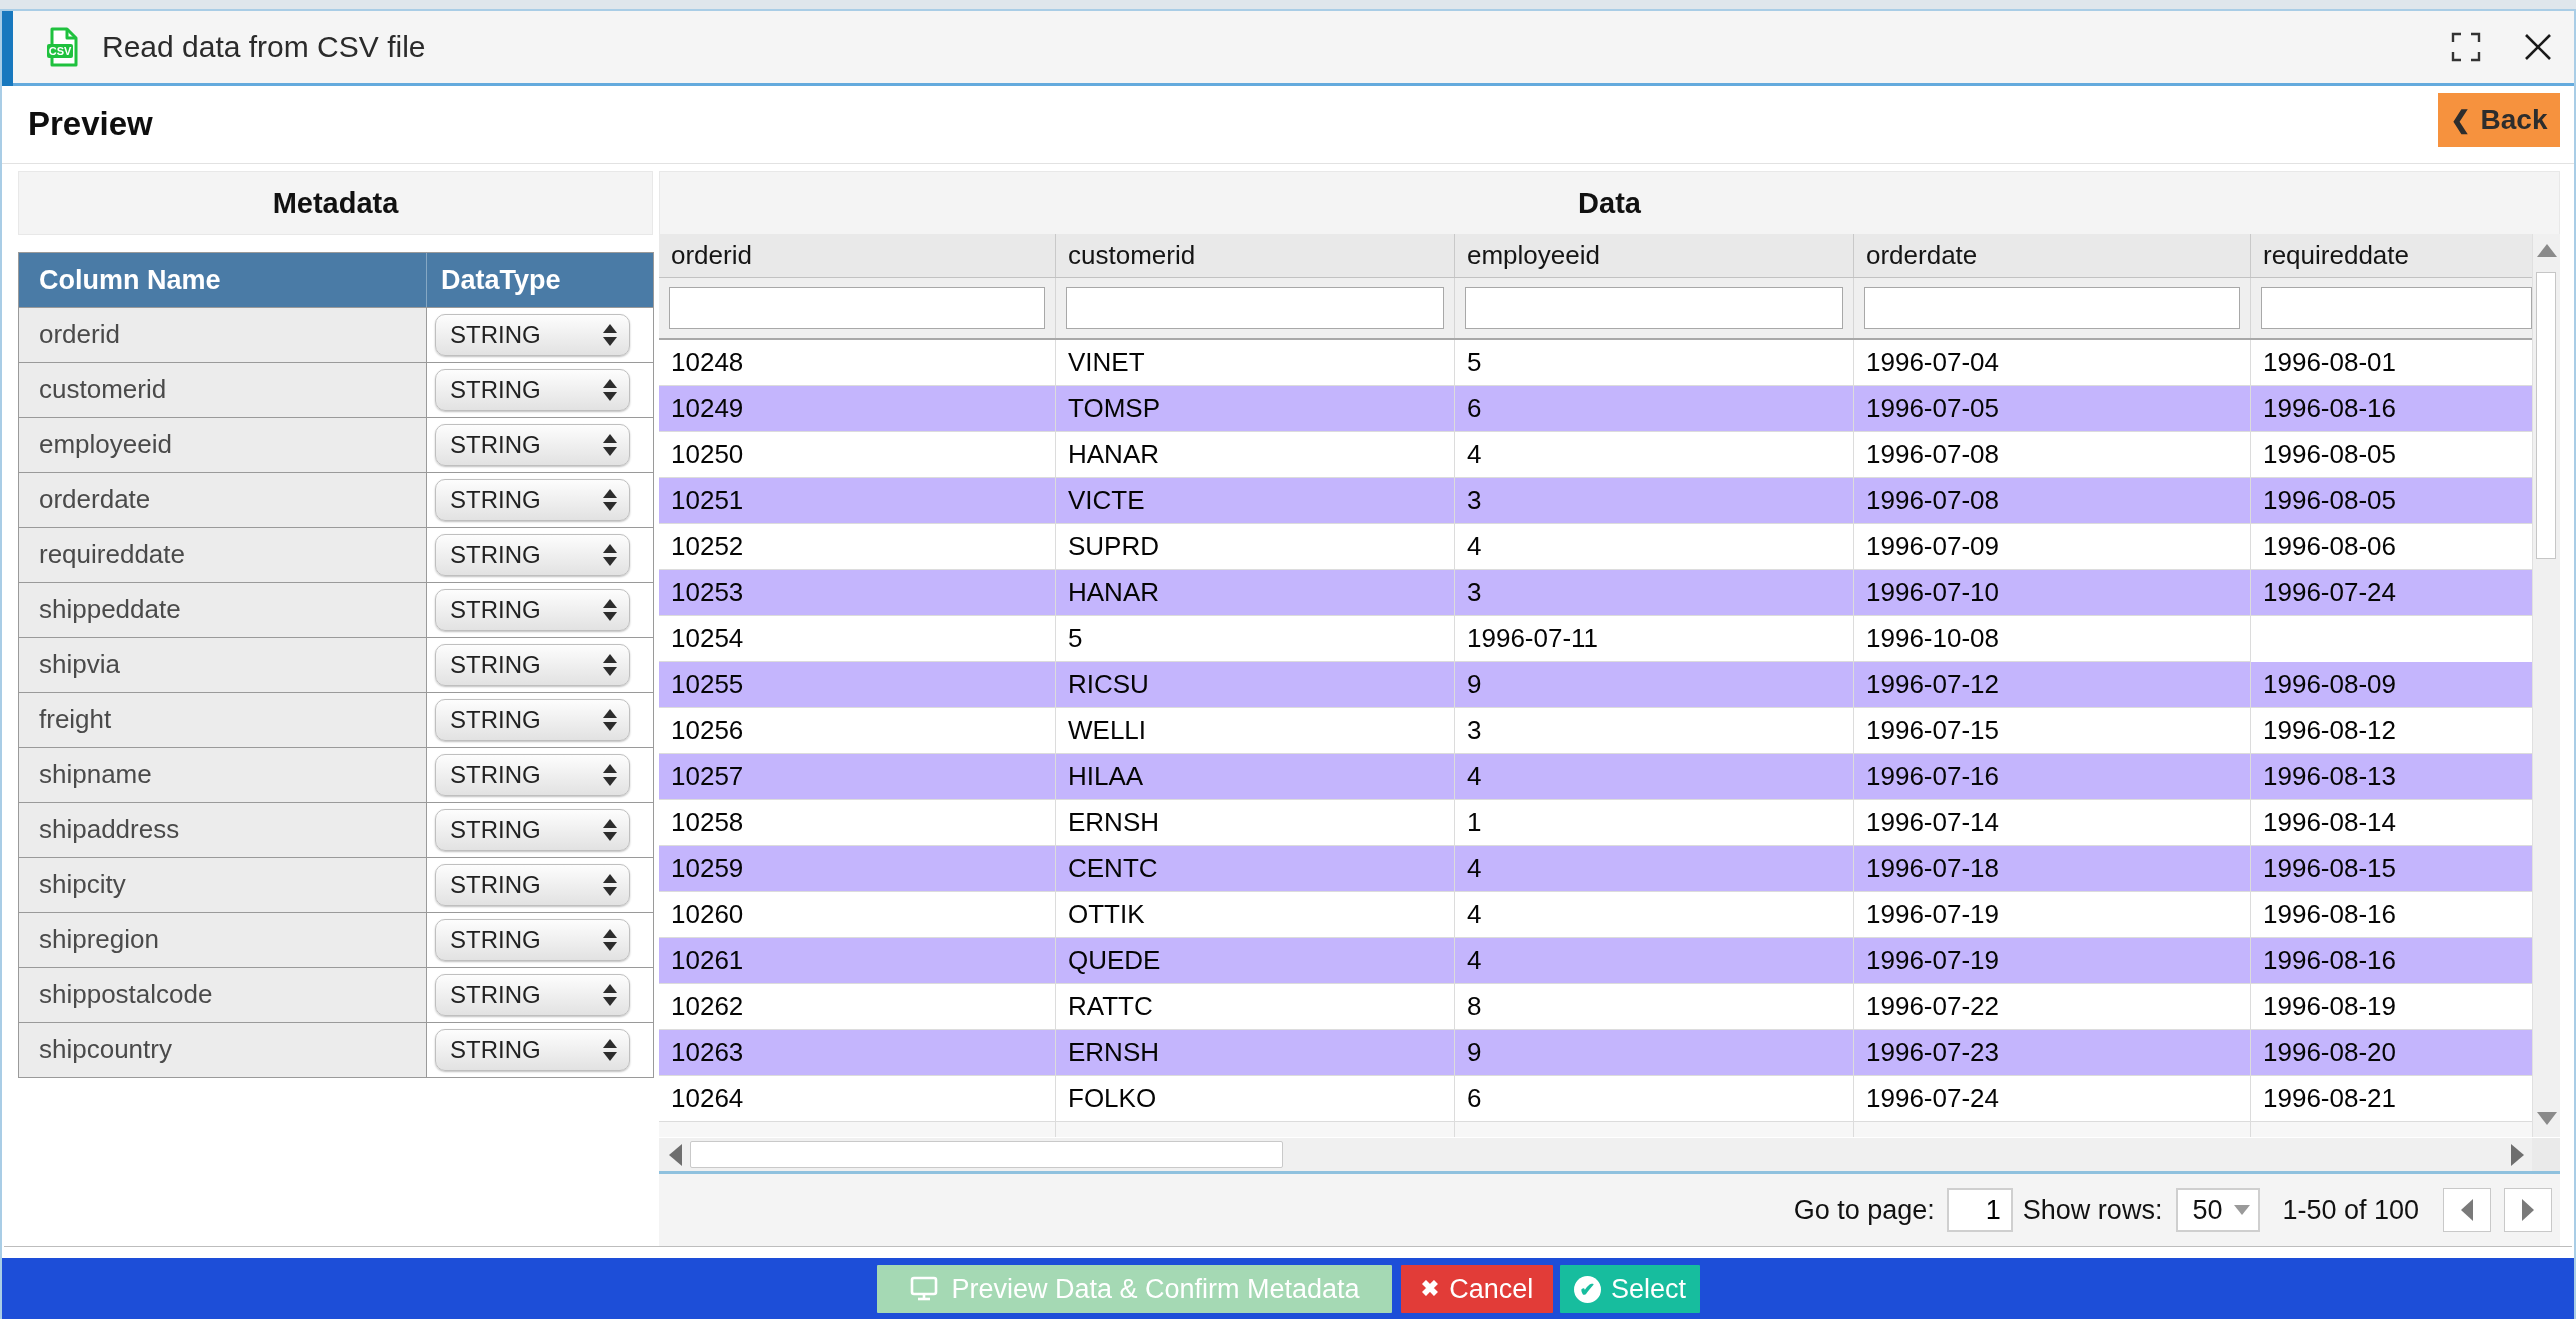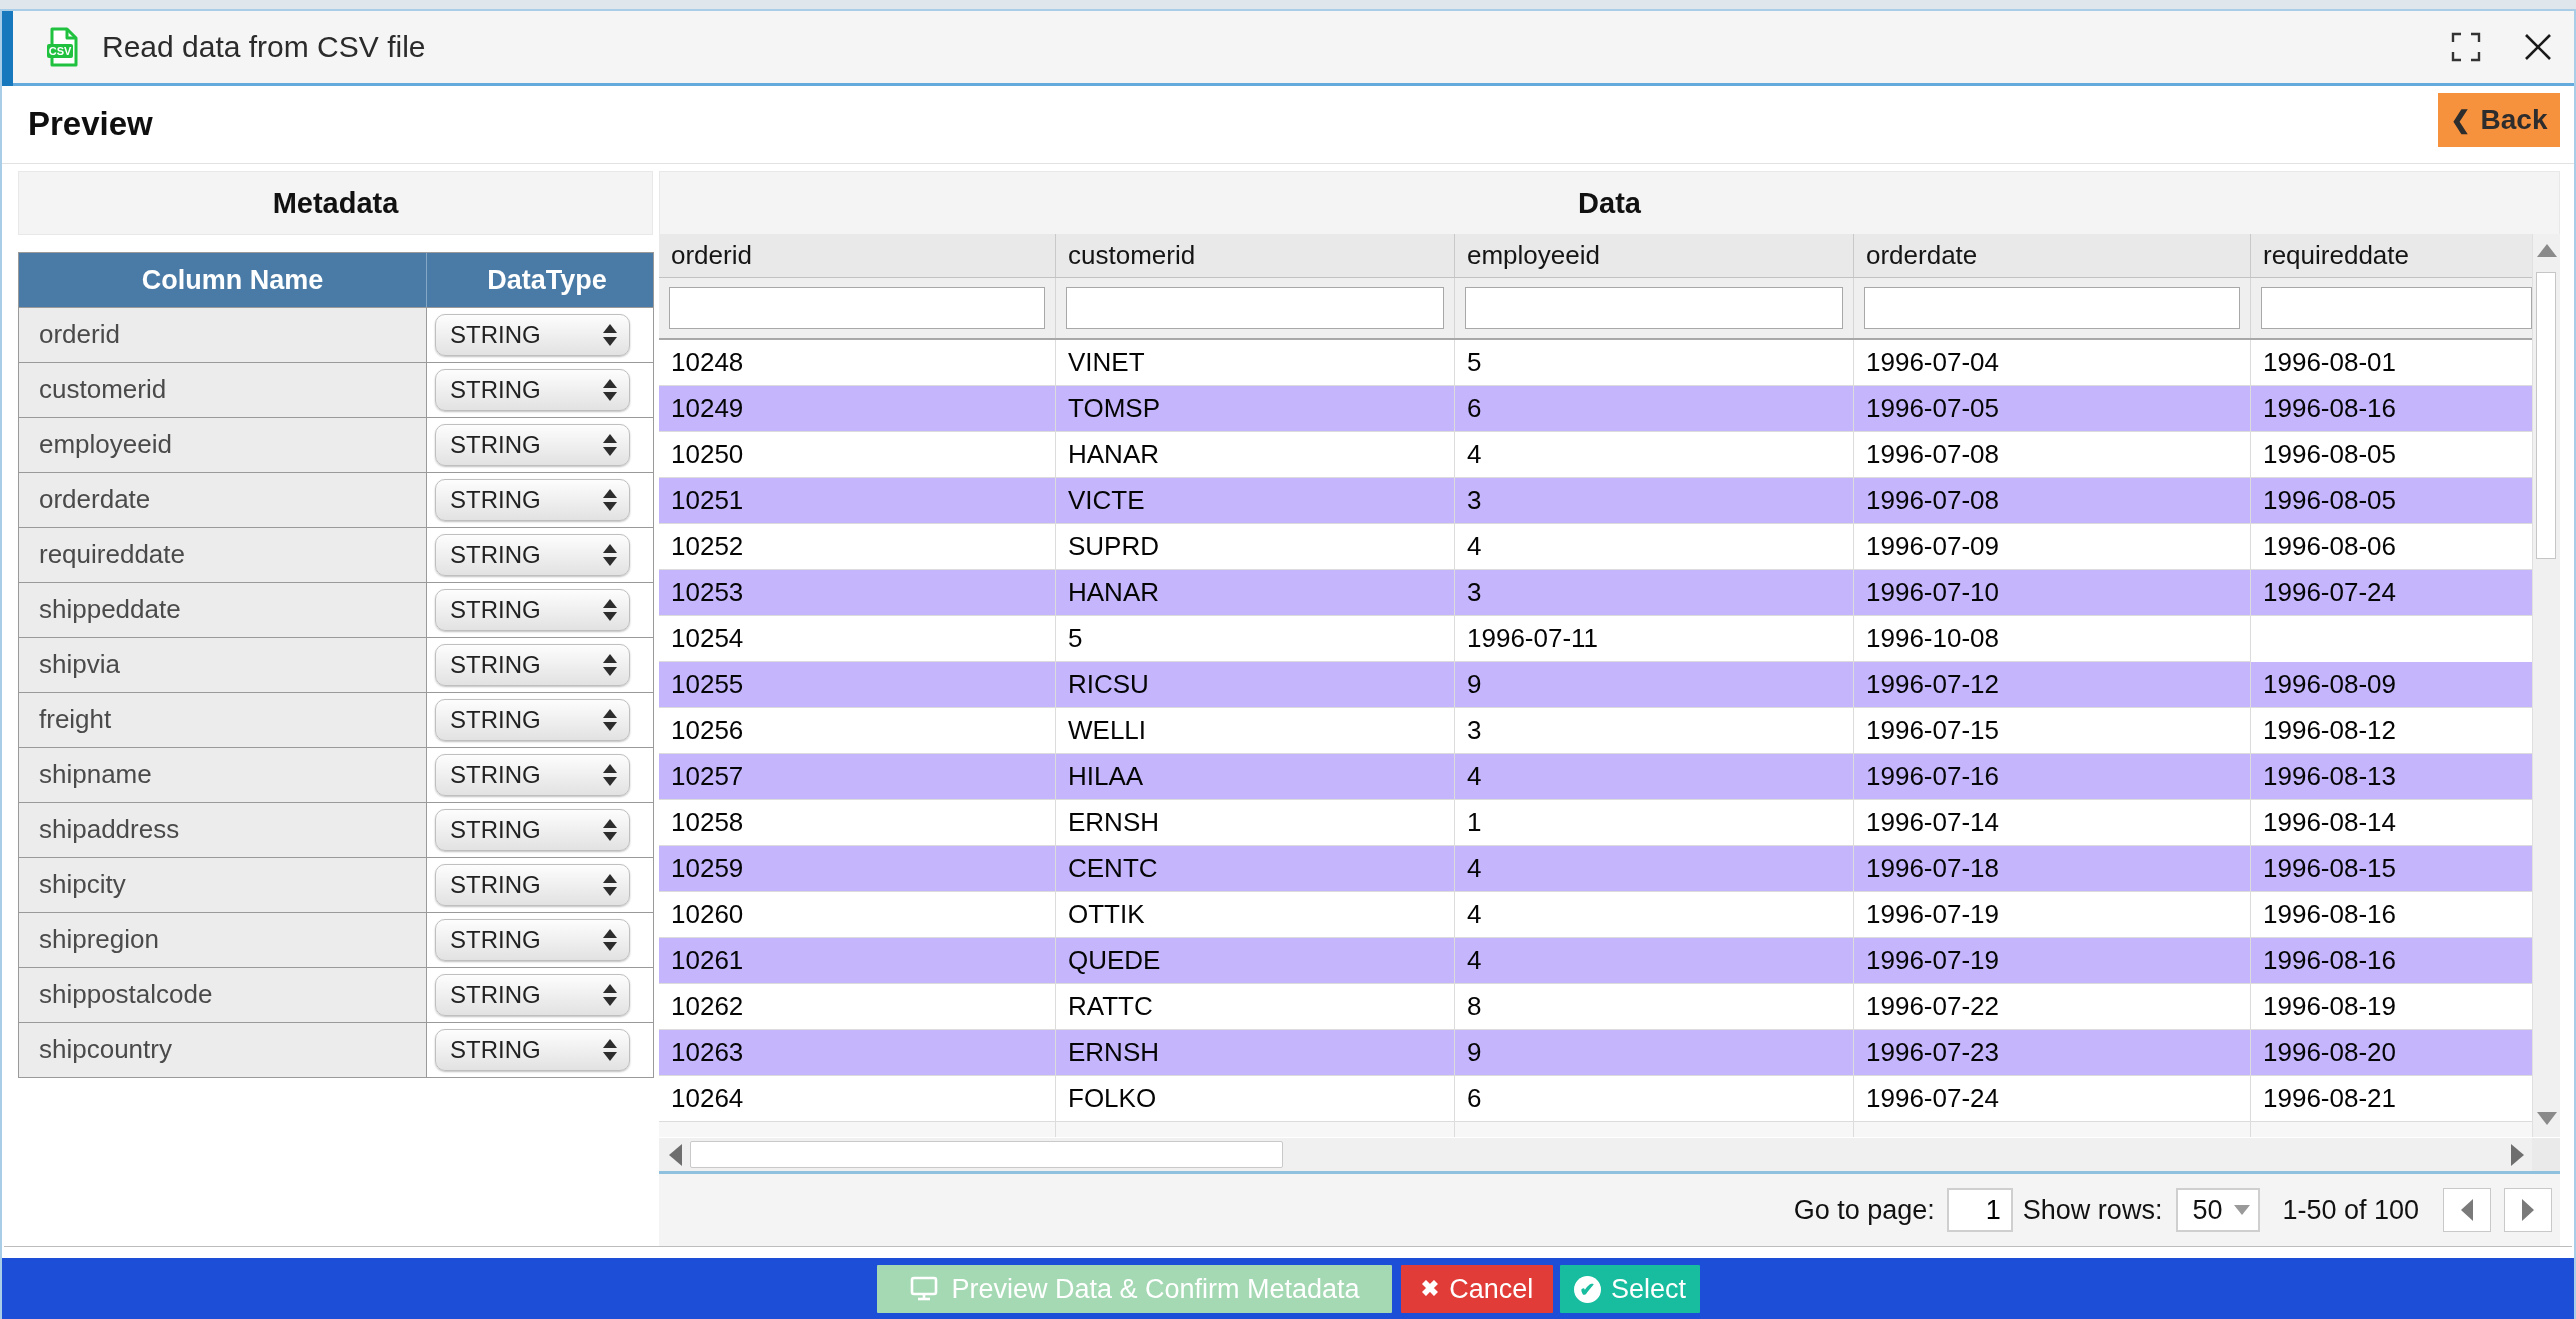--- a/index.html
+++ b/index.html
@@ -25,21 +25,21 @@
 
   
   .band{position:absolute;top:160px;height:64px;background:#f4f4f4;border:1px solid #e8e8e8;box-sizing:border-box;
     display:flex;align-items:center;justify-content:center;font-size:29px;font-weight:bold;color:#111;}
   #metadata-band{left:16px;width:635px;}
   #data-band{left:657px;width:1901px;}
 
   
   #metadata-table{position:absolute;left:16px;top:241px;width:636px;box-sizing:border-box;border:1px solid #9a9a9a;}
   #metadata-header{display:flex;height:54px;background:var(--header-blue,#4a7ba6);}
-  #metadata-header .mh{line-height:54px;color:#fff;font-weight:bold;font-size:27px;box-sizing:border-box;text-align:center;}
+  #metadata-header .mh{line-height:54px;color:#fff;font-weight:bold;font-size:27px;box-sizing:border-box;}
   #metadata-header .mh:first-child{width:408px;padding-left:20px;border-right:1px solid #86a8c4;}
   #metadata-header .mh:last-child{flex:1;padding-left:14px;}
   .mrow{display:flex;height:54px;border-top:1px solid #9a9a9a;background:#fff;}
   .mname{width:408px;box-sizing:border-box;padding-left:20px;line-height:53px;font-size:26px;color:#4a4a4a;
     background:#ececec;border-right:1px solid #9a9a9a;}
   .mtypecell{flex:1;display:flex;align-items:center;background:#fff;}
   .mselect{margin-left:8px;width:195px;height:42px;box-sizing:border-box;border:1px solid #bfbfbf;border-radius:10px;
     background:linear-gradient(#fdfdfd,#e2e2e2);box-shadow:0 1px 2px rgba(0,0,0,.25);
     display:flex;align-items:center;cursor:pointer;}
   .mselect .lbl{flex:1;padding-left:14px;font-size:24px;color:#222;}

